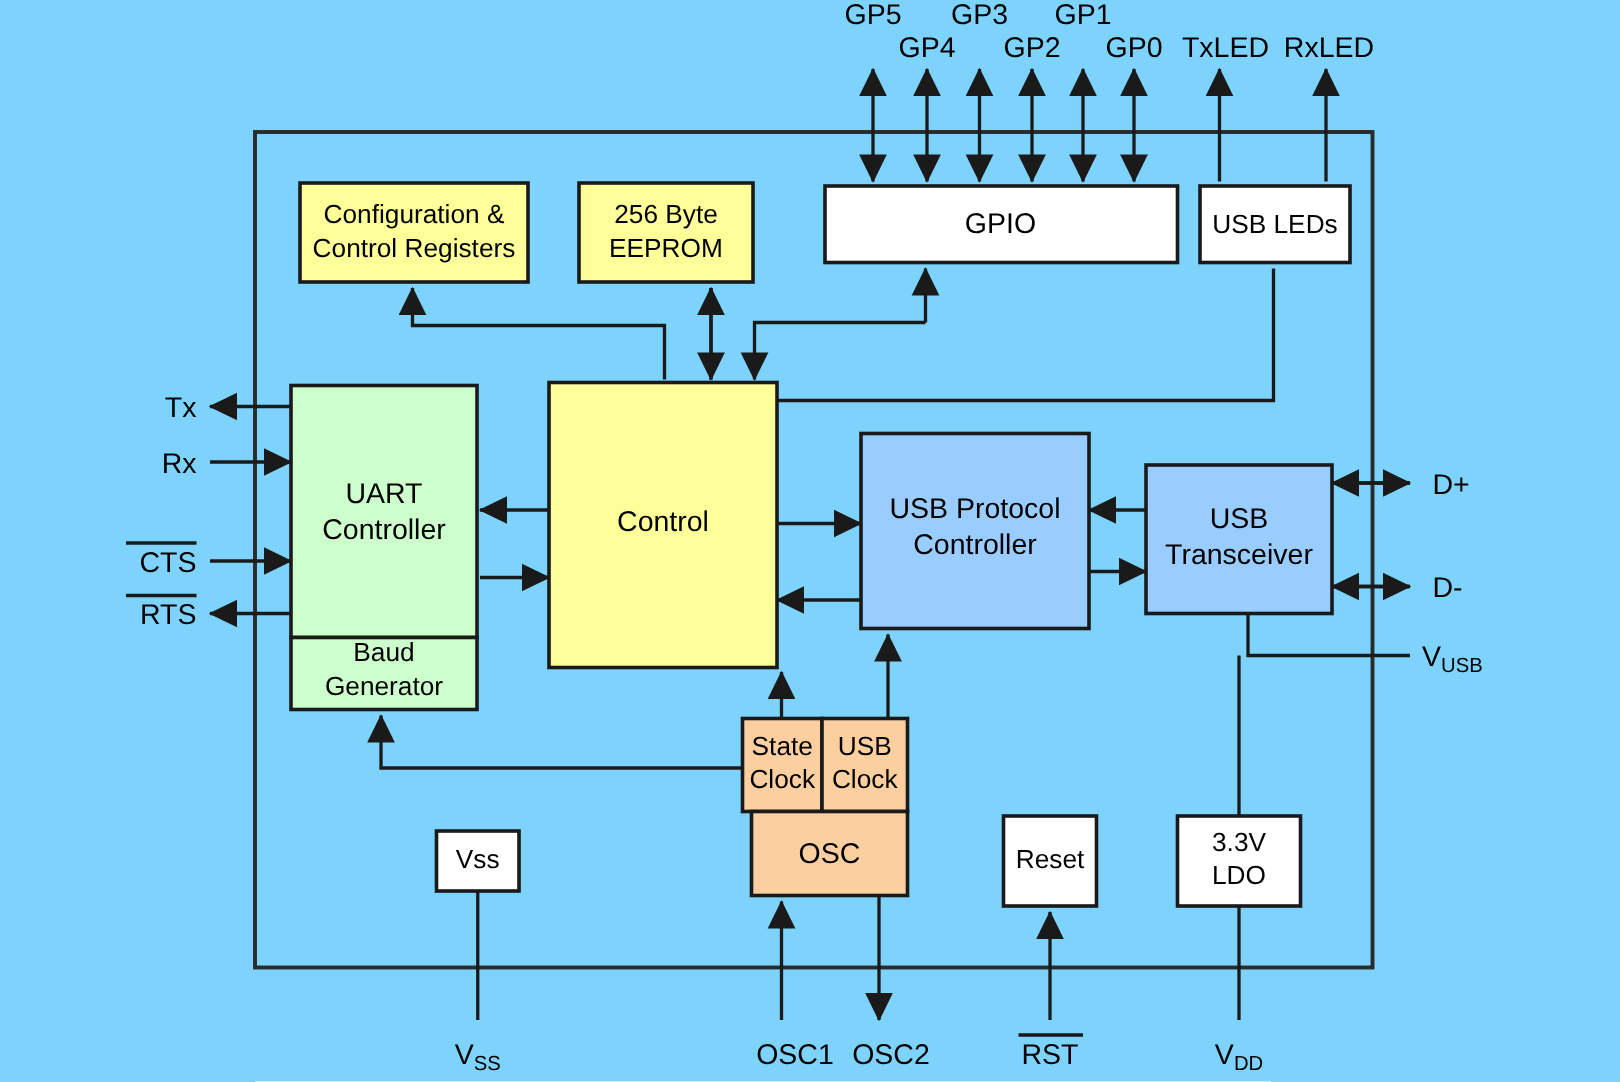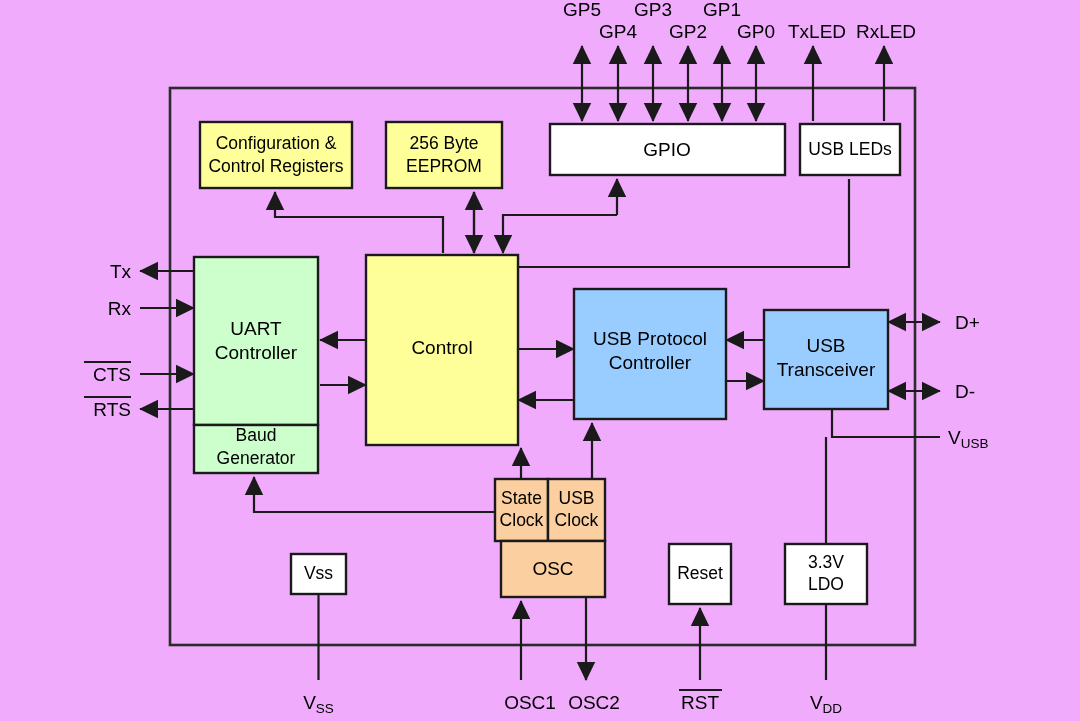--- a/index.html
+++ b/index.html
@@ -4,21 +4,21 @@
 <style>
   html, body {
     margin: 0;
     padding: 0;
     background: #ffffff;
   }
   #root {
     position: relative;
     width: 1080px;
     height: 721px;
-    background: #f0abfc;
+    background: #7dd3fc;
     font-family: "Liberation Sans", sans-serif;
   }
   svg#diagram {
     position: absolute;
     left: 0;
     top: 0;
     width: 1080px;
     height: 721px;
     display: block;
   }

